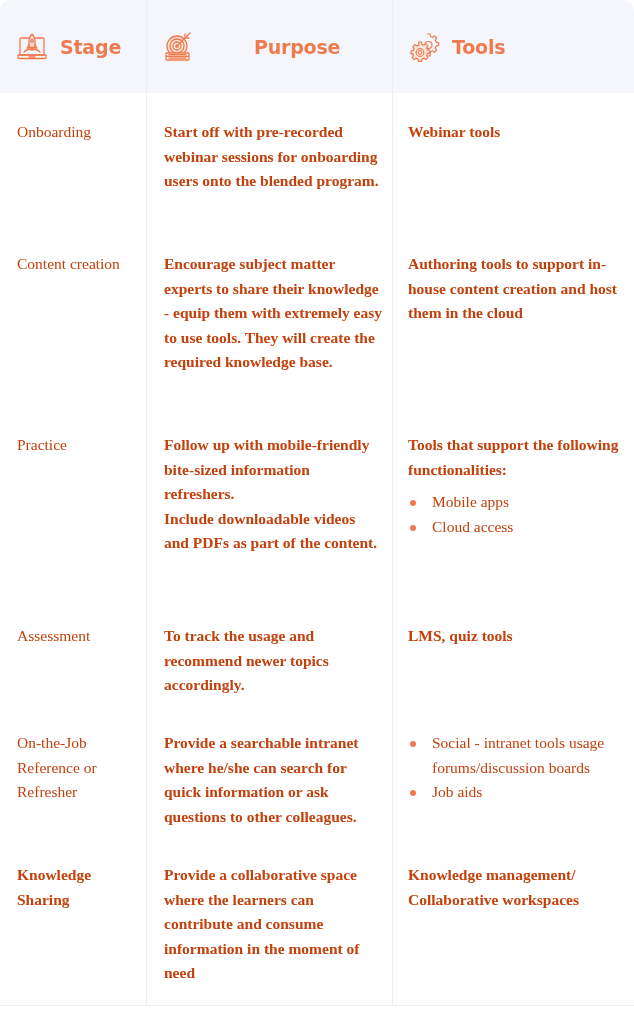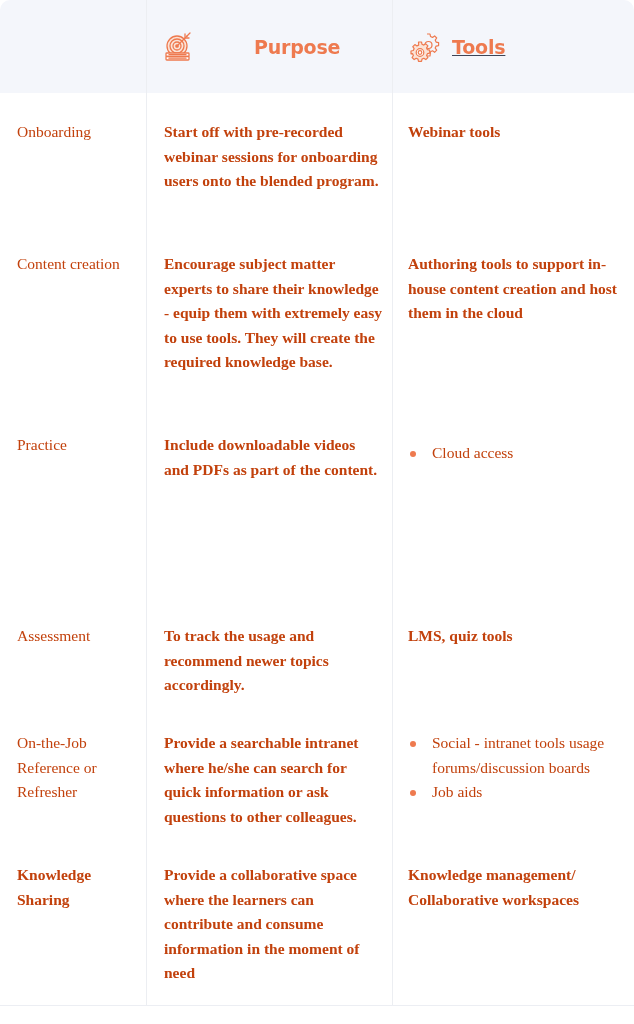--- a/index.html
+++ b/index.html
@@ -22,21 +22,21 @@
     .header {
       position: absolute; left: 0; top: 0; width: 634px; height: 93px;
       background: #f4f6fb;
     }
     .hcell {
       position: absolute; top: 0; height: 93px;
       display: flex; align-items: center;
     }
     .hcell.c1 { left: 16px; }
     .hcell.c2 { left: 162px; gap: 48px; }
-    .hcell.c3 { left: 408px; text-decoration: underline; }
+    .hcell.c3 { left: 408px; }
     .hicon { width: 32px; height: 32px; margin-right: 12px; display: inline-block; }
     .hicon svg { width: 32px; height: 32px; display: block; }
     .htext {
       font-family: "DejaVu Sans", "Liberation Sans", sans-serif;
       font-weight: bold; font-size: 19px; color: #ee7a4f; letter-spacing: -0.2px;
     }
 
     .row { position: absolute; left: 0; width: 634px; }
     .cell {
       position: absolute; top: 0;
@@ -55,20 +55,35 @@
       content: ""; position: absolute; left: 2px; top: 10px;
       width: 6px; height: 6px; border-radius: 50%; background: #ee7a4f;
     }
   </style>
 </head>
 <body>
 
 <div class="table">
 
   <div class="header">
+    <div class="hcell c1">
+      <span class="hicon">
+        <svg viewBox="0 0 32 32" fill="none" stroke="#ee7a4f" stroke-width="1.3" stroke-linejoin="round" stroke-linecap="round">
+          <rect x="4" y="7" width="24" height="17" rx="1"></rect>
+          <path d="M2 24h28v2.5a1 1 0 0 1-1 1H3a1 1 0 0 1-1-1z"></path>
+          <path d="M13 26h6"></path>
+          <path d="M16 3c2.2 2 3 4.5 3 7.5v6h-6v-6C13 7.5 13.8 5 16 3z" fill="#fbd9c9"></path>
+          <circle cx="16" cy="10" r="1.3"></circle>
+          <path d="M13 14l-2 3h2M19 14l2 3h-2"></path>
+          <path d="M8 21c2-2 4-3 8-3s6 1 8 3"></path>
+          <path d="M15 17.5v2M17 17.5v2"></path>
+        </svg>
+      </span>
+      <span class="htext">Stage</span>
+    </div>
 
     <div class="hcell c2">
       <span class="hicon">
         <svg viewBox="0 0 32 32" fill="none" stroke="#ee7a4f" stroke-width="1.3" stroke-linecap="round" stroke-linejoin="round">
           <circle cx="15" cy="15" r="10" fill="#fbe3d7"></circle>
           <circle cx="15" cy="15" r="7"></circle>
           <circle cx="15" cy="15" r="4"></circle>
           <circle cx="15" cy="15" r="1.2" fill="#ee7a4f"></circle>
           <path d="M15 15l10-10"></path>
           <path d="M23 3v4h4M25 5l3-3"></path>
@@ -113,24 +128,27 @@
       <span class="para">Encourage subject matter experts to share their knowledge - equip them with extremely easy to use tools. They will create the required knowledge base.</span>
     </div>
     <div class="cell c3">
       <span class="para">Authoring tools to support in-house content creation and host them in the cloud</span>
     </div>
   </div>
 
   <div class="row" style="top:433px;">
     <div class="cell c1">Practice</div>
     <div class="cell c2">
+      <span class="para">Follow up with mobile-friendly bite-sized information refreshers.</span>
       <span class="para">Include downloadable videos and PDFs as part of the content.</span>
     </div>
     <div class="cell c3">
+      <span class="para">Tools that support the following functionalities:</span>
       <ul class="bullets after-text">
+        <li>Mobile apps</li>
         <li>Cloud access</li>
       </ul>
     </div>
   </div>
 
   <div class="row" style="top:624px;">
     <div class="cell c1">Assessment</div>
     <div class="cell c2">
       <span class="para">To track the usage and recommend newer topics accordingly.</span>
     </div>

